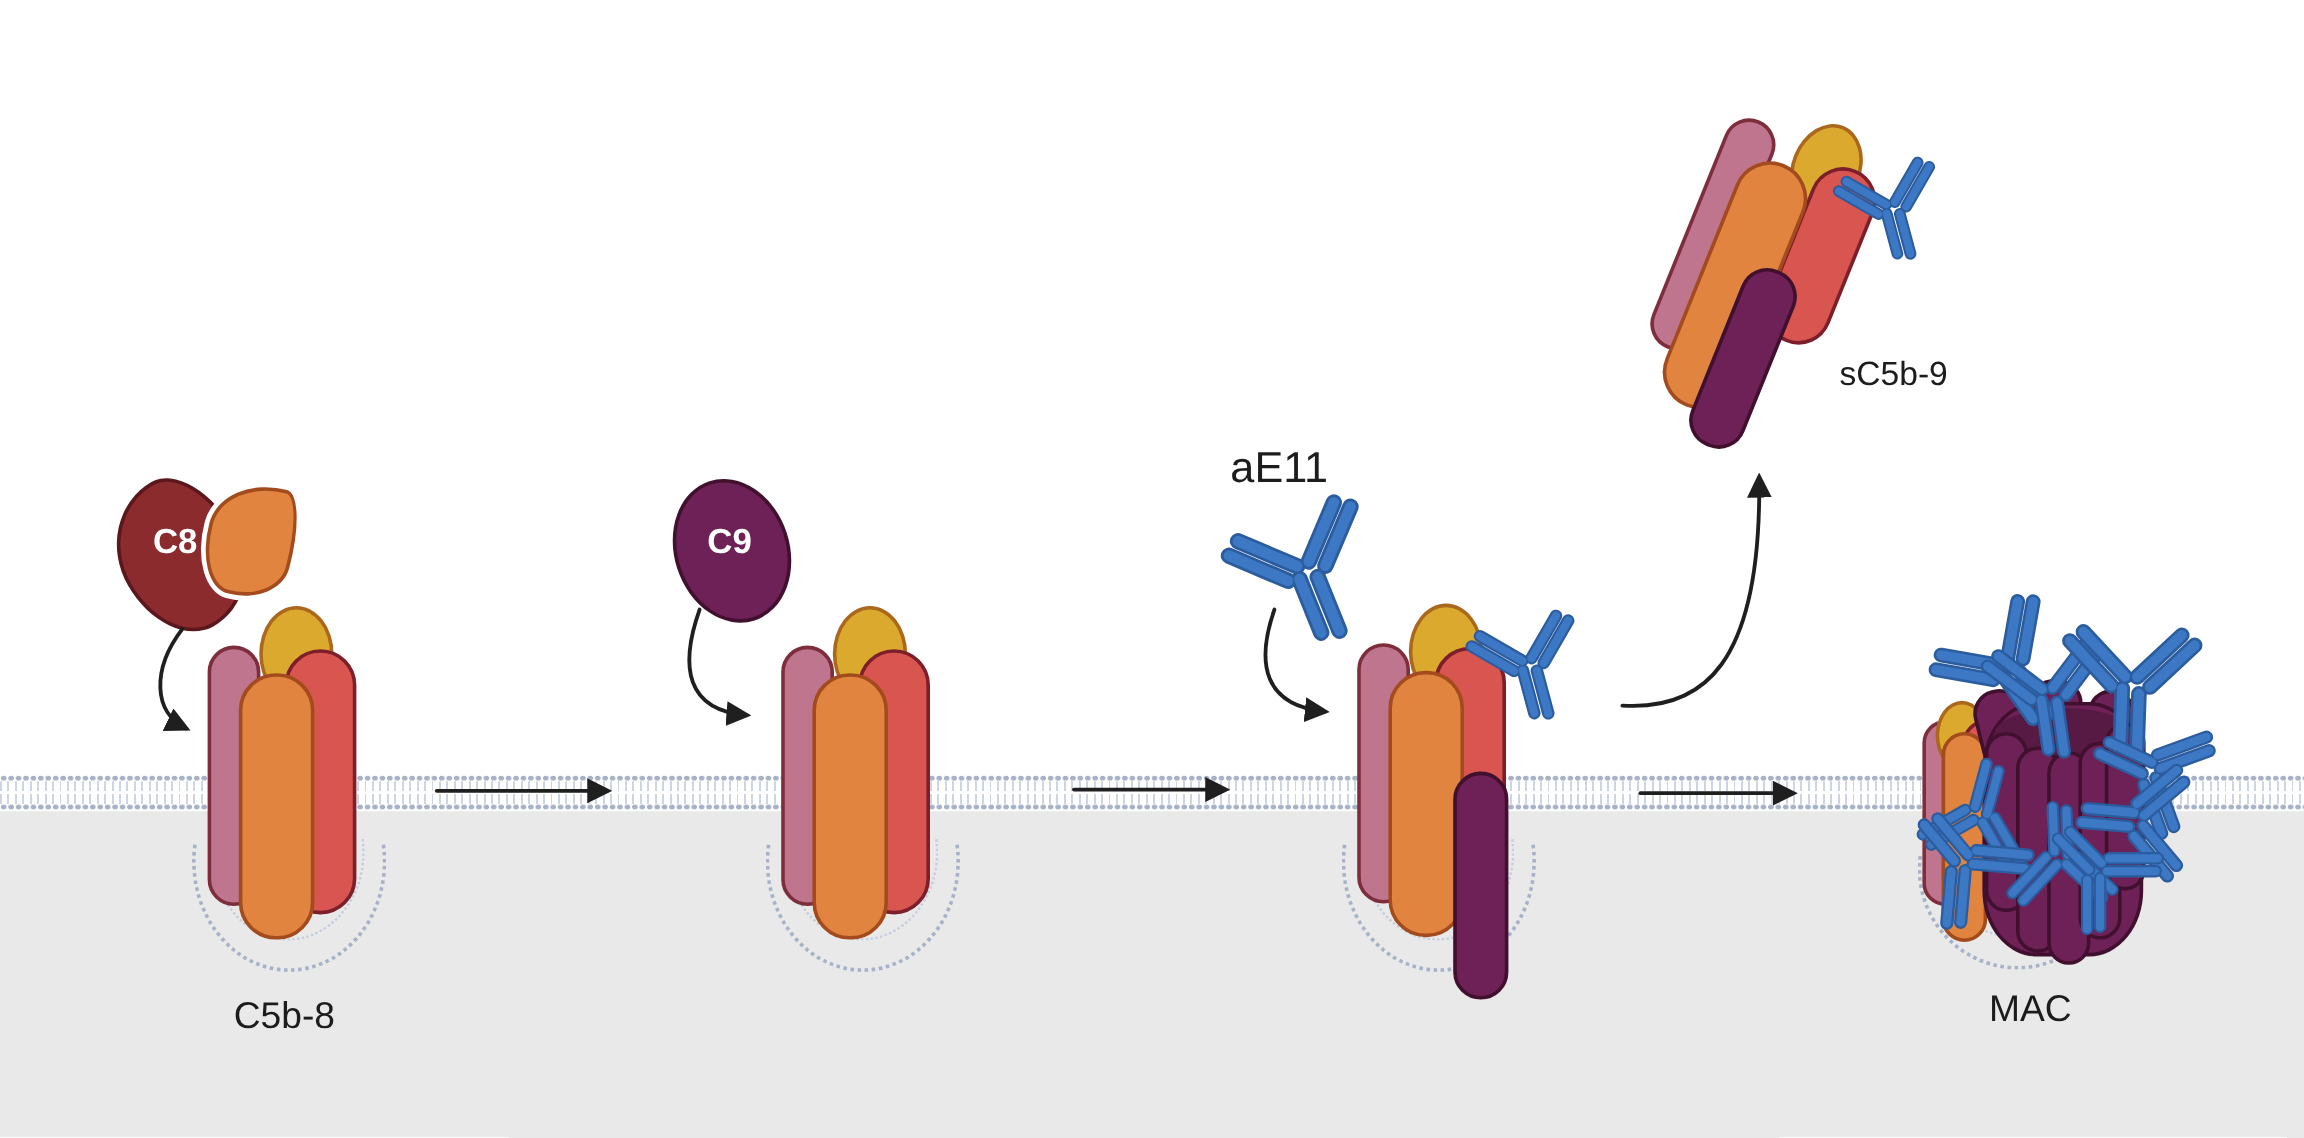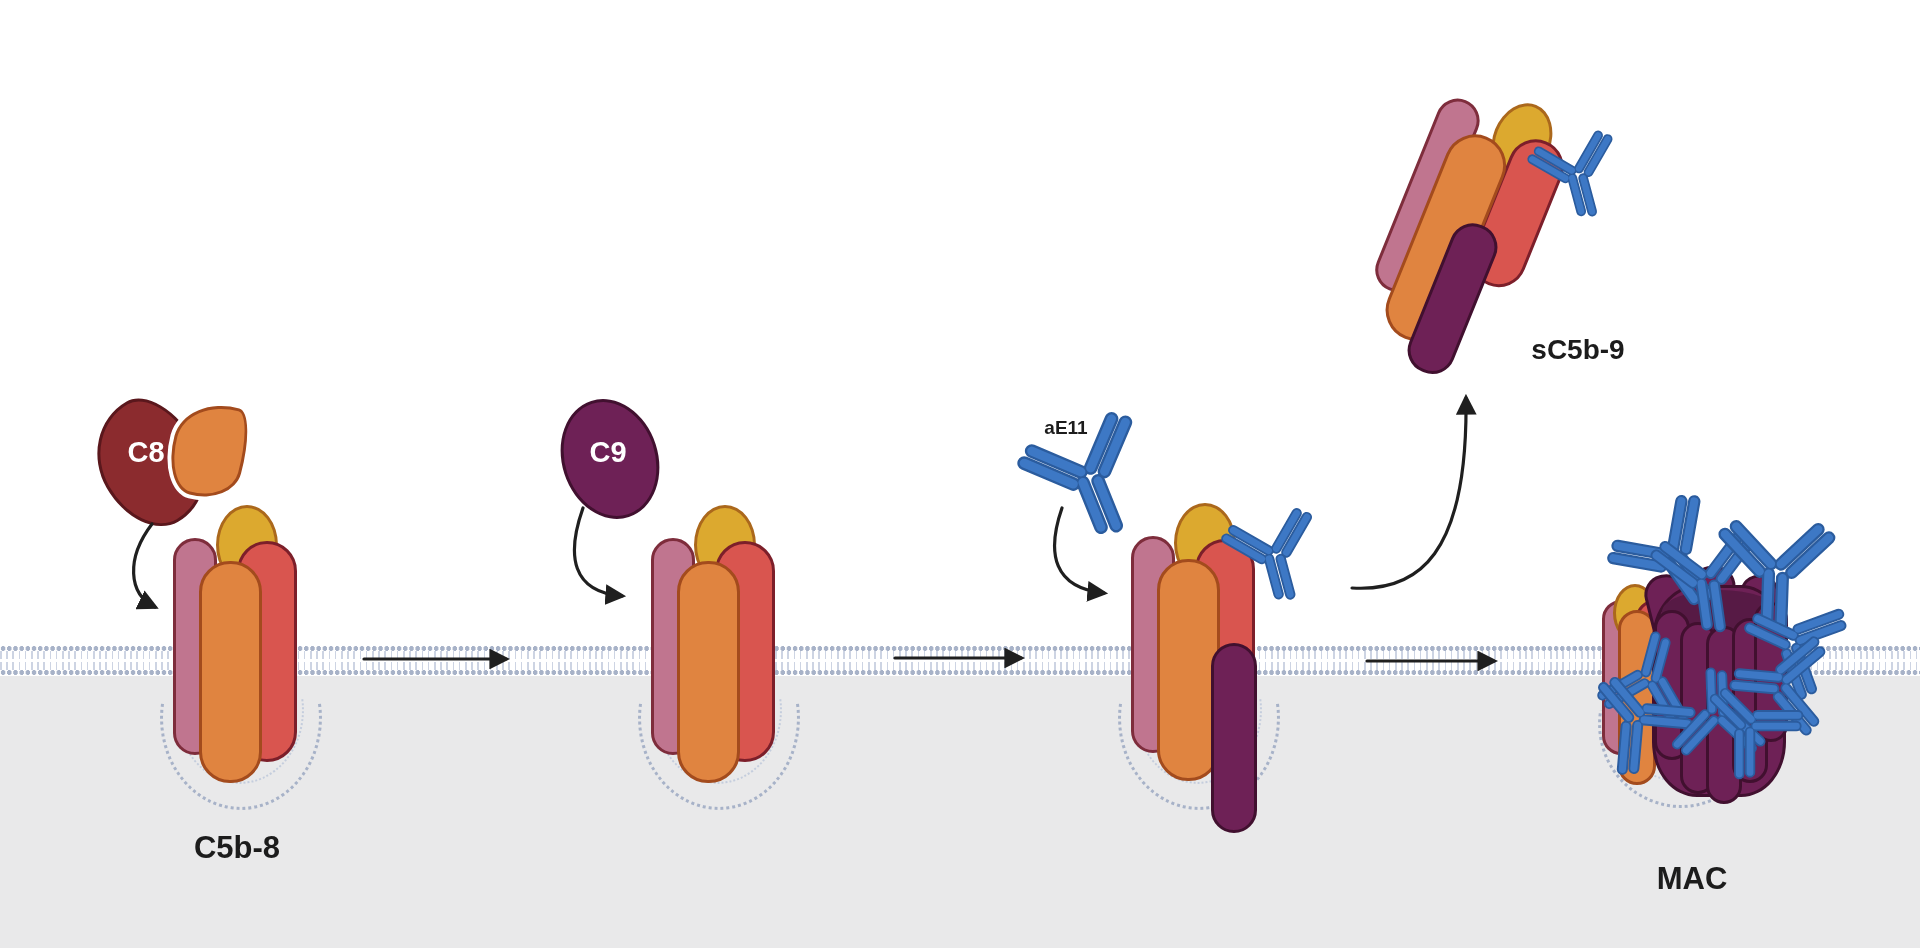--- a/index.html
+++ b/index.html
@@ -43,21 +43,21 @@
     border-color:var(--purple-line,#41102f);border-radius:50%;transform:rotate(-18deg);}
   
   #mac{position:absolute;left:1596px;top:560px;width:240px;height:250px;z-index:3;}
   #mac .mini{z-index:1;}
   #mac .rim{z-index:1;background:var(--purple-fill,#6e2156);border-color:var(--purple-line,#41102f);border-radius:20px;}
   #mac .body{z-index:2;background:var(--purple-fill,#6e2156);border-color:var(--purple-line,#41102f);border-radius:45px/55px;}
   #mac .shade{position:absolute;left:66px;top:30px;width:116px;height:44px;background:#571a45;border-radius:50%;z-index:3;}
   #mac .fr{z-index:4;background:var(--purple-fill,#6e2156);border-color:var(--purple-line,#41102f);border-radius:18px;}
   
   .lbl{position:absolute;transform:translate(-50%,-50%);color:var(--text,#1c1c1c);white-space:nowrap;z-index:6;}
-  .lbl.bold{font-weight:bold;margin-top:38px;}
+  .lbl.bold{font-weight:normal;}
   .lbl.onshape{color:#fff;font-weight:bold;}
   
   #overlay{position:absolute;left:0;top:0;width:1920px;height:948px;z-index:5;pointer-events:none;}
   .arrow{stroke:var(--arrow,#1f1f1f);stroke-width:3.2;fill:none;stroke-linecap:round;marker-end:url(#arr);}
   .arrowhead{fill:var(--arrow,#1f1f1f);}
   .ab-o{stroke:var(--antibody-line,#2b5c9e);stroke-width:13;fill:none;stroke-linecap:round;}
   .ab-i{stroke:var(--antibody-fill,#3d78c5);stroke-width:8.5;fill:none;stroke-linecap:round;}
 </style>
 </head>
 <body>
@@ -127,23 +127,23 @@
     <div class="rod rim" style="left:140px;top:14px;width:40px;height:70px;transform:rotate(14deg);"></div>
     <div class="rod body" style="left:56px;top:25px;width:134px;height:212px;"></div>
     <div class="shade"></div>
     <div class="rod fr" style="left:58px;top:50px;width:36px;height:150px;"></div>
     <div class="rod fr" style="left:84px;top:62px;width:36px;height:172px;"></div>
     <div class="rod fr" style="left:110px;top:66px;width:36px;height:178px;"></div>
     <div class="rod fr" style="left:136px;top:58px;width:36px;height:165px;"></div>
     <div class="rod fr" style="left:158px;top:42px;width:34px;height:140px;"></div>
   </div>
 
-  <div class="lbl bold" style="left:1066px;top:390px;font-size:19px;">aE11</div>
+  <div class="lbl bold" style="left:1066px;top:390px;font-size:36px;">aE11</div>
   <div class="lbl bold" style="left:1578px;top:312px;font-size:28px;">sC5b-9</div>
-  <div class="lbl bold" style="left:237px;top:810px;font-size:31px;">C5b-8</div>
+  <div class="lbl bold" style="left:237px;top:847px;font-size:31px;">C5b-8</div>
   <div class="lbl bold" style="left:1692px;top:841px;font-size:31px;">MAC</div>
 
   <svg id="overlay" viewBox="0 0 1920 948">
     <defs>
       <marker id="arr" viewBox="0 0 10 10" refX="8" refY="5" markerWidth="6.5" markerHeight="6.5" orient="auto-start-reverse">
         <path class="arrowhead" d="M0,0 L10,5 L0,10 z"></path>
       </marker>
       <g id="ab">
         <path class="ab-o" d="M-7,12 L-7,58 M7,16 L7,62 M5,2 L41,-34 M16,10 L52,-26 M-5,2 L-41,-34 M-16,10 L-52,-26"></path>
         <path class="ab-i" d="M-7,12 L-7,58 M7,16 L7,62 M5,2 L41,-34 M16,10 L52,-26 M-5,2 L-41,-34 M-16,10 L-52,-26"></path>

